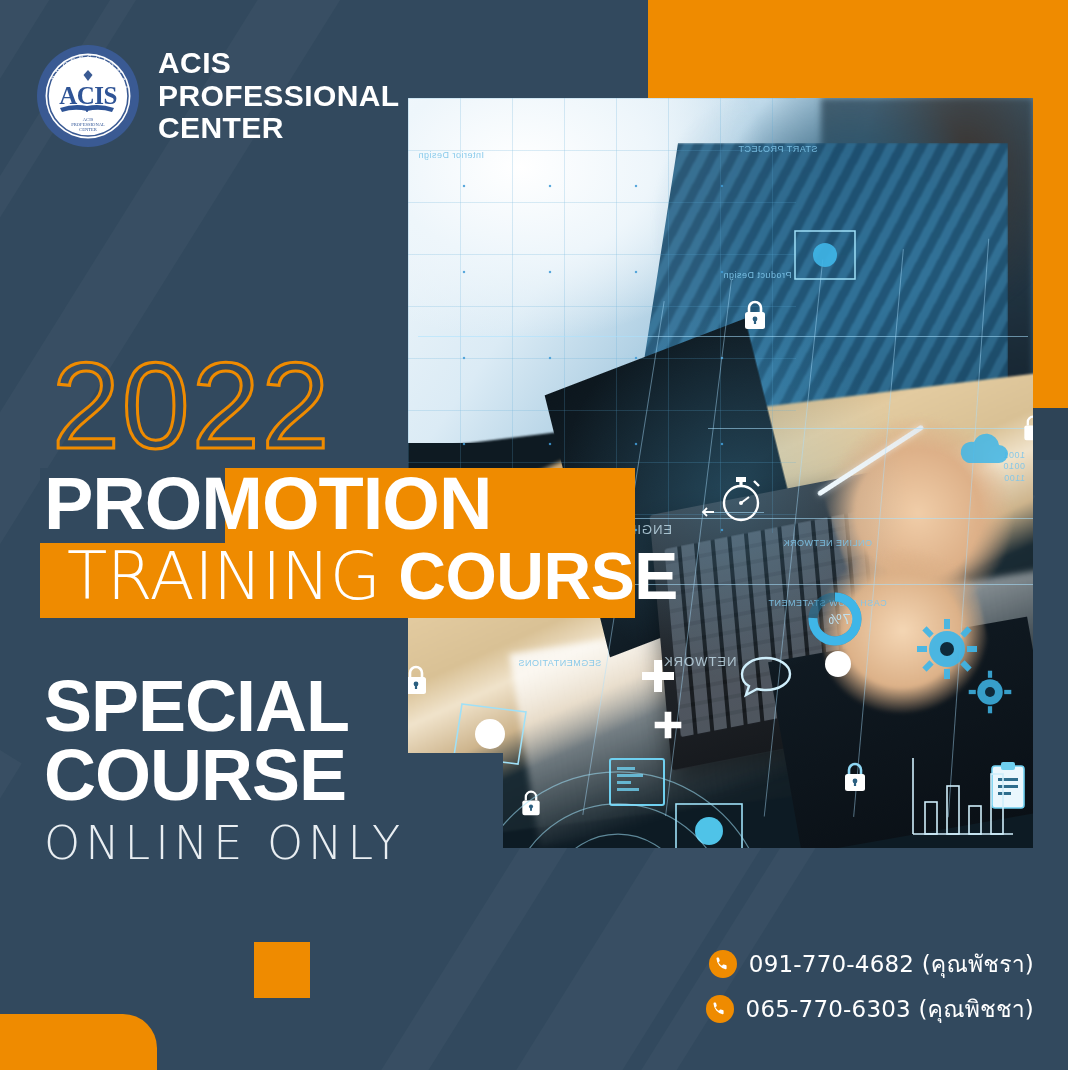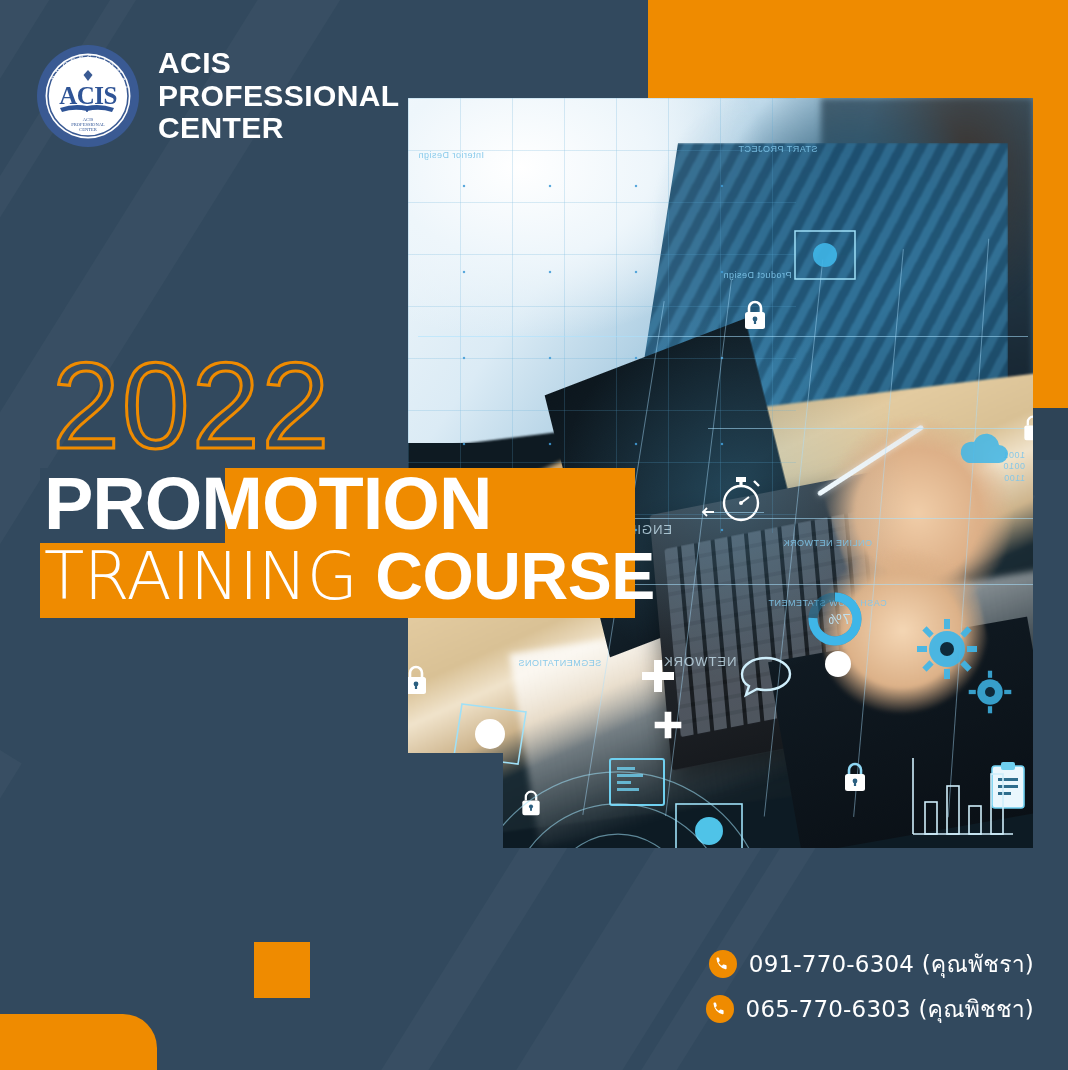--- a/index.html
+++ b/index.html
@@ -123,21 +123,21 @@
     position:absolute;left:52px;top:345px;
     font-size:122px;font-weight:normal;letter-spacing:2px;line-height:1;
     color:transparent;
     -webkit-text-stroke:3px #ef8b00;
   }
   .orange-band{position:absolute;left:40px;top:468px;width:595px;height:150px;background:#ef8b00;}
   .navy-patch{position:absolute;left:40px;top:468px;width:185px;height:75px;background:#32495e;}
   .headline{position:absolute;left:44px;top:468px;width:640px;}
   .h-promotion{font-size:74px;font-weight:bold;color:#fff;line-height:.98;letter-spacing:-1px;}
   .h-course{font-size:66px;color:#fff;line-height:1.02;letter-spacing:-.5px;margin-top:2px;}
-  .h-course .thin{font-weight:300;font-family:"DejaVu Sans",sans-serif;}
+  .h-course .thin{font-weight:300;font-family:"DejaVu Sans",sans-serif;margin-left:23px;}
   .h-course .bold{font-weight:bold;}
 
   .special{position:absolute;left:44px;top:672px;}
   .sp-line{font-size:72px;font-weight:bold;color:#fff;line-height:.96;letter-spacing:-1px;}
   .sp-sub{font-size:46px;color:#e9eef2;font-weight:300;letter-spacing:5px;margin-top:6px;
     font-family:"DejaVu Sans",sans-serif;}
 
   
   .contact{position:absolute;right:34px;bottom:34px;text-align:right;}
   .c-row{display:flex;align-items:center;justify-content:flex-end;gap:12px;margin-bottom:9px;}
@@ -412,32 +412,37 @@
   <div class="orange-band"></div>
   <div class="navy-patch"></div>
   <div class="headline">
     <div class="h-promotion">PROMOTION</div>
     <div class="h-course">
       <span class="thin">TRAINING</span>
       <span class="bold">COURSE</span>
     </div>
   </div>
 
+  <div class="special">
+    <div class="sp-line">SPECIAL</div>
+    <div class="sp-line">COURSE</div>
+    <div class="sp-sub">ONLINE ONLY</div>
+  </div>
 
   <div class="blk orange-small-square"></div>
   <div class="blk orange-bottom-left"></div>
 
   <div class="contact">
     <div class="c-row">
       <span class="c-icon">
         <svg width="16" height="16" viewBox="0 0 16 16">
           <path d="M3.2 1.6c.5 0 .9.3 1 .8l.5 2c.1.4 0 .8-.3 1l-1 .8c.8 1.6 2 2.8 3.6 3.6l.8-1c.3-.3.7-.4 1-.3l2 .5c.5.1.8.5.8 1v2.2c0 .6-.5 1.1-1.1 1A11.6 11.6 0 0 1 1.5 2.7c0-.6.4-1.1 1-1.1z" fill="#fff"></path>
         </svg>
       </span>
-      <span class="c-text">091-770-6304 (คุณพัชรา)</span>
+      <span class="c-text">091-770-4682 (คุณพัชรา)</span>
     </div>
     <div class="c-row">
       <span class="c-icon">
         <svg width="16" height="16" viewBox="0 0 16 16">
           <path d="M3.2 1.6c.5 0 .9.3 1 .8l.5 2c.1.4 0 .8-.3 1l-1 .8c.8 1.6 2 2.8 3.6 3.6l.8-1c.3-.3.7-.4 1-.3l2 .5c.5.1.8.5.8 1v2.2c0 .6-.5 1.1-1.1 1A11.6 11.6 0 0 1 1.5 2.7c0-.6.4-1.1 1-1.1z" fill="#fff"></path>
         </svg>
       </span>
       <span class="c-text">065-770-6303 (คุณพิชชา)</span>
     </div>
   </div>

